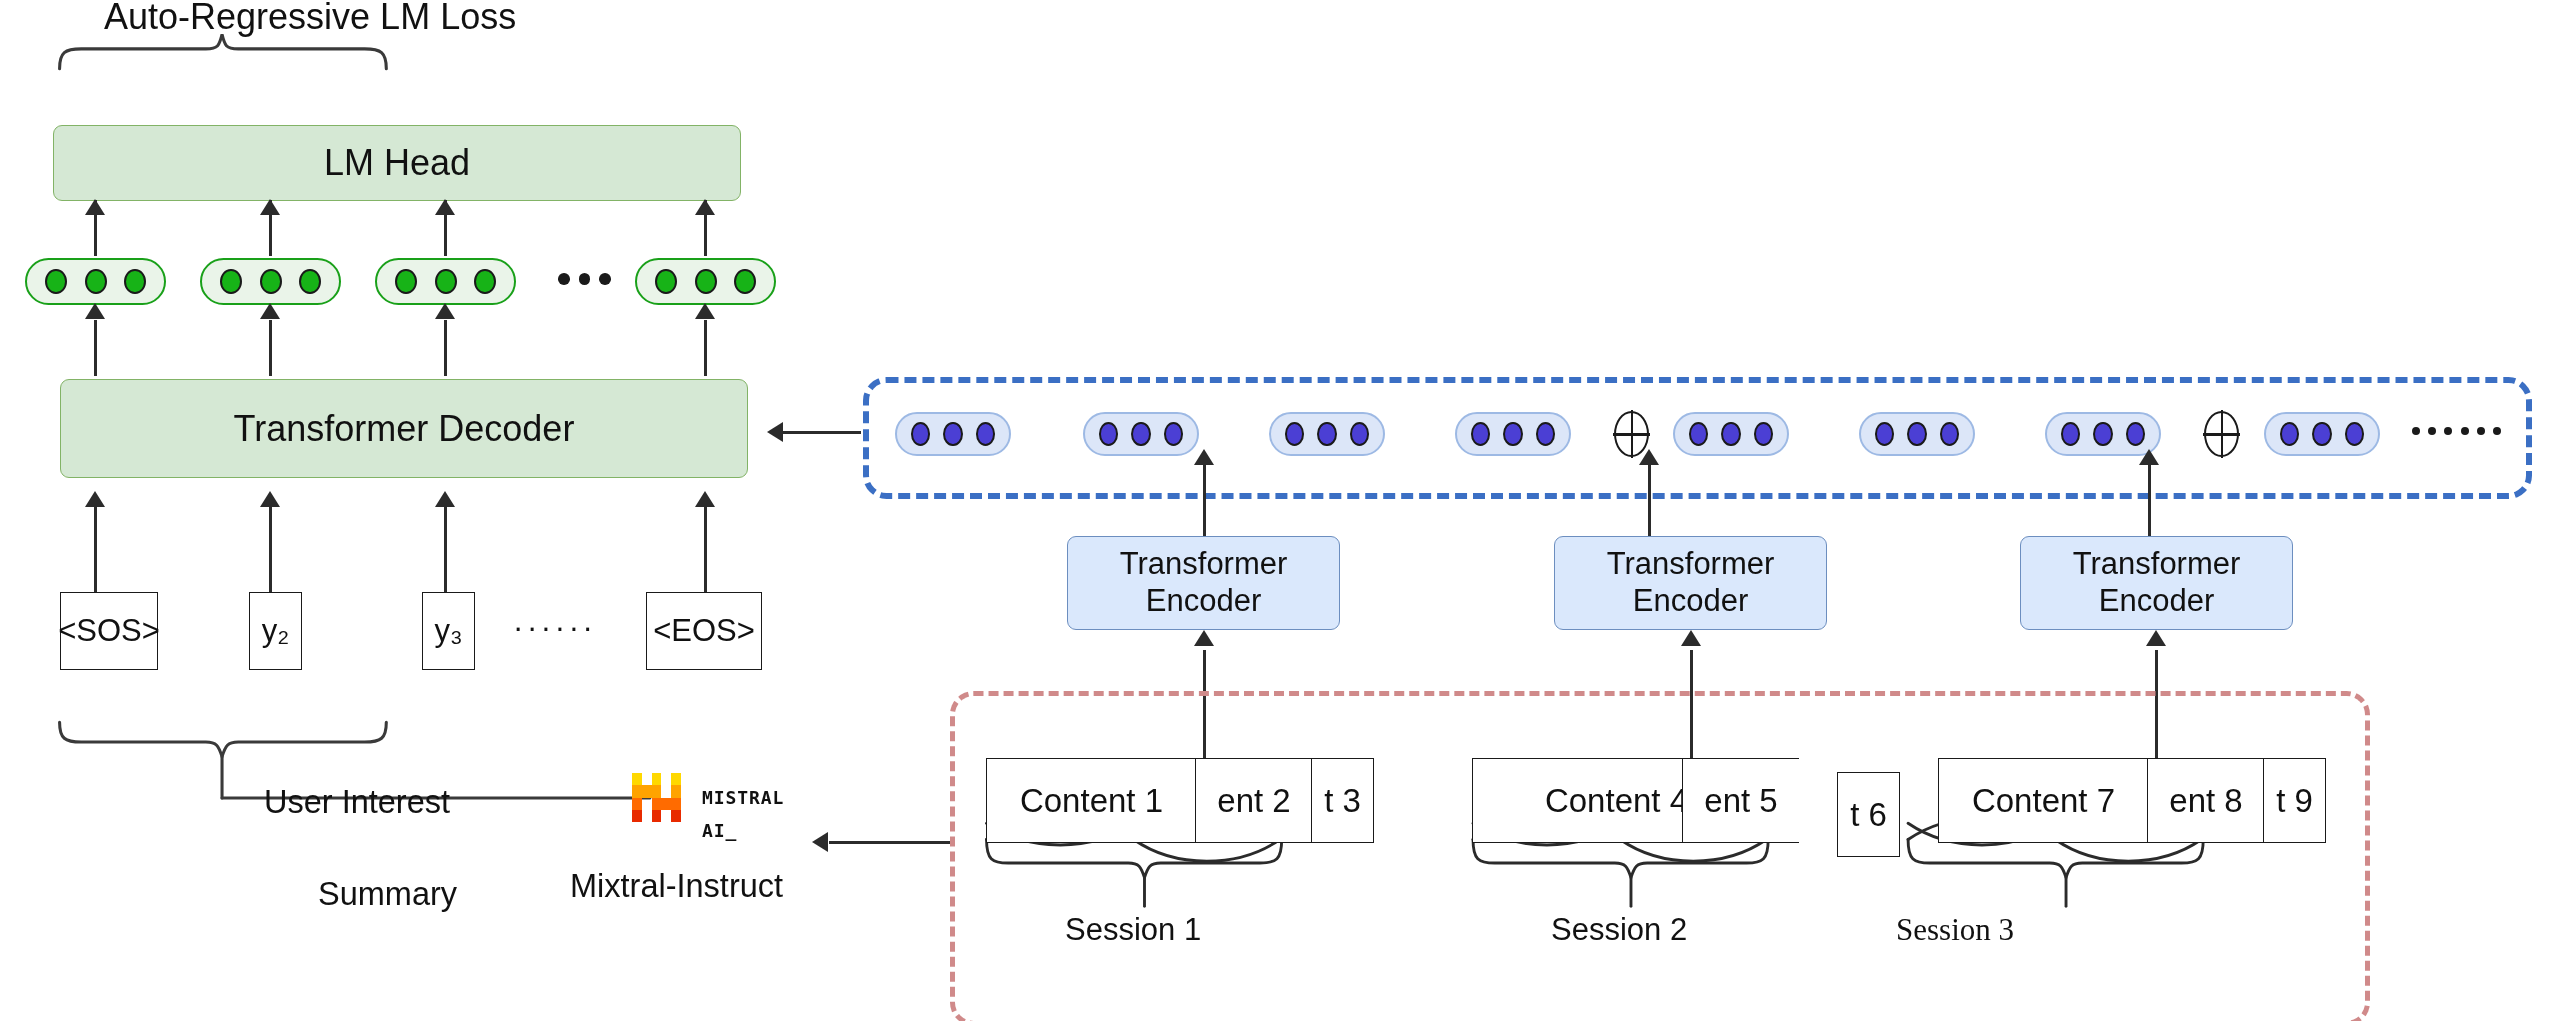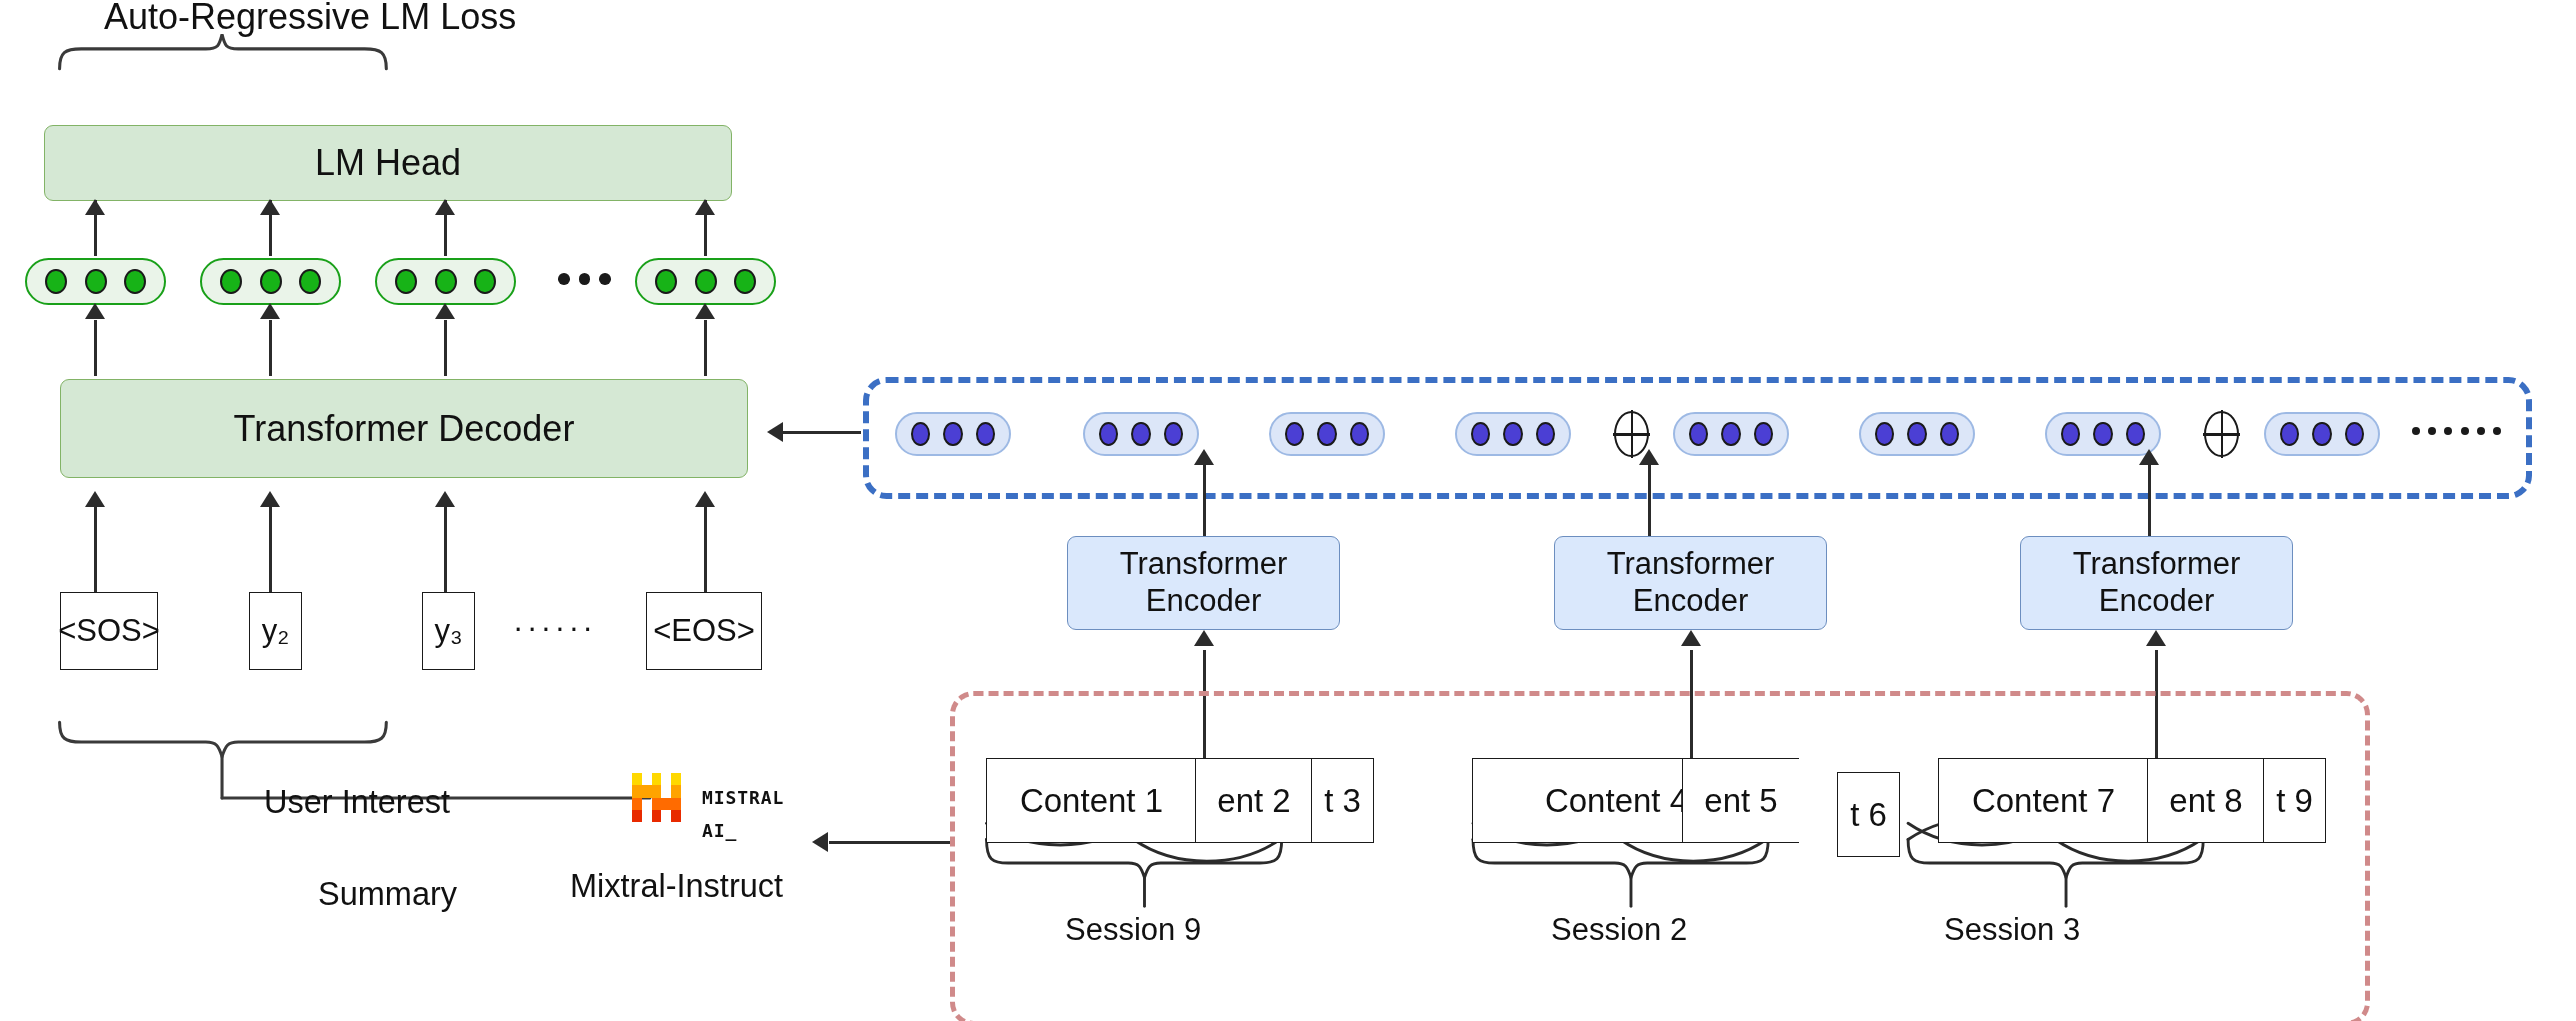--- a/index.html
+++ b/index.html
@@ -112,21 +112,21 @@
     </g>
 
     <g fill="none" stroke="#2b2b2b" stroke-width="3.2" stroke-linecap="round">
       <path d="M1914 912 C1961 944, 2031 944, 2077 912 C2123 880, 2193 880, 2239 912" transform="translate(200,0)"></path>
       <path d="M1914 930 C1961 898, 2031 898, 2077 930 C2123 962, 2193 962, 2239 930" transform="translate(200,0)"></path>
       <path d="M1914 930 C1914 952, 1920 956, 1938 956 L2071 956 C2083 956, 2085 960, 2089 972 C2093 960, 2095 956, 2107 956 L2217 956 C2235 956, 2241 952, 2241 930" transform="translate(200,0)"></path>
       <path d="M2089 972 L2089 1004" transform="translate(200,0)"></path>
     </g>
   </svg>
 
-  <div class="greenbox" style="left:44px;top:125px;width:686px;height:74px;border-radius:9px;">LM Head</div>
+  <div class="greenbox" style="left:53px;top:125px;width:686px;height:74px;border-radius:9px;">LM Head</div>
 
   <div class="vline" style="left:94px;top:200px;height:56px;"></div>
   <div class="arrowup" style="left:85px;top:199px;"></div>
   <div class="vline" style="left:269px;top:200px;height:56px;"></div>
   <div class="arrowup" style="left:260px;top:199px;"></div>
   <div class="vline" style="left:444px;top:200px;height:56px;"></div>
   <div class="arrowup" style="left:435px;top:199px;"></div>
   <div class="vline" style="left:704px;top:200px;height:56px;"></div>
   <div class="arrowup" style="left:695px;top:199px;"></div>
 
@@ -300,27 +300,27 @@
   <div class="vline" style="left:1690px;top:650px;height:108px;"></div>
   <div class="arrowup" style="left:1681px;top:630px;"></div>
   <div class="vline" style="left:2155px;top:650px;height:108px;"></div>
   <div class="arrowup" style="left:2146px;top:630px;"></div>
 
   <div class="dashbox dash-red" style="left:950px;top:691px;width:1410px;height:325px;"></div>
 
   <div class="contentcell" style="left:986px;top:758px;width:209px;height:83px;border-right:none;">Content 1</div>
   <div class="contentcell" style="left:1195px;top:758px;width:116px;height:83px;border-right:none;">ent 2</div>
   <div class="contentcell" style="left:1311px;top:758px;width:61px;height:83px;">t 3</div>
-  <div class="txt lbl-sess" style="left:1065px;top:912px;">Session 9</div>
+  <div class="txt lbl-sess" style="left:1065px;top:912px;">Session 1</div>
 
   <div class="contentcell" style="left:1472px;top:758px;width:209px;height:83px;border-right:none;padding-left:39px;">Content 4</div>
   <div class="contentcell" style="left:1682px;top:758px;width:116px;height:83px;border-right:none;">ent 5</div>
   <div class="contentcell" style="left:1837px;top:758px;width:61px;height:83px;margin-top:14px;">t 6</div>
   <div class="txt lbl-sess" style="left:1551px;top:912px;">Session 2</div>
 
   <div class="contentcell" style="left:1938px;top:758px;width:209px;height:83px;border-right:none;">Content 7</div>
   <div class="contentcell" style="left:2147px;top:758px;width:116px;height:83px;border-right:none;">ent 8</div>
   <div class="contentcell" style="left:2263px;top:758px;width:61px;height:83px;">t 9</div>
-  <div class="txt lbl-sess" style="left:1944px;top:912px;">Session 3</div>
+  <div class="txt lbl-sess" style="left:1896px;top:912px;font-family:Liberation Serif, serif;">Session 3</div>
 
 
 </div>
 
 
 </body></html>

